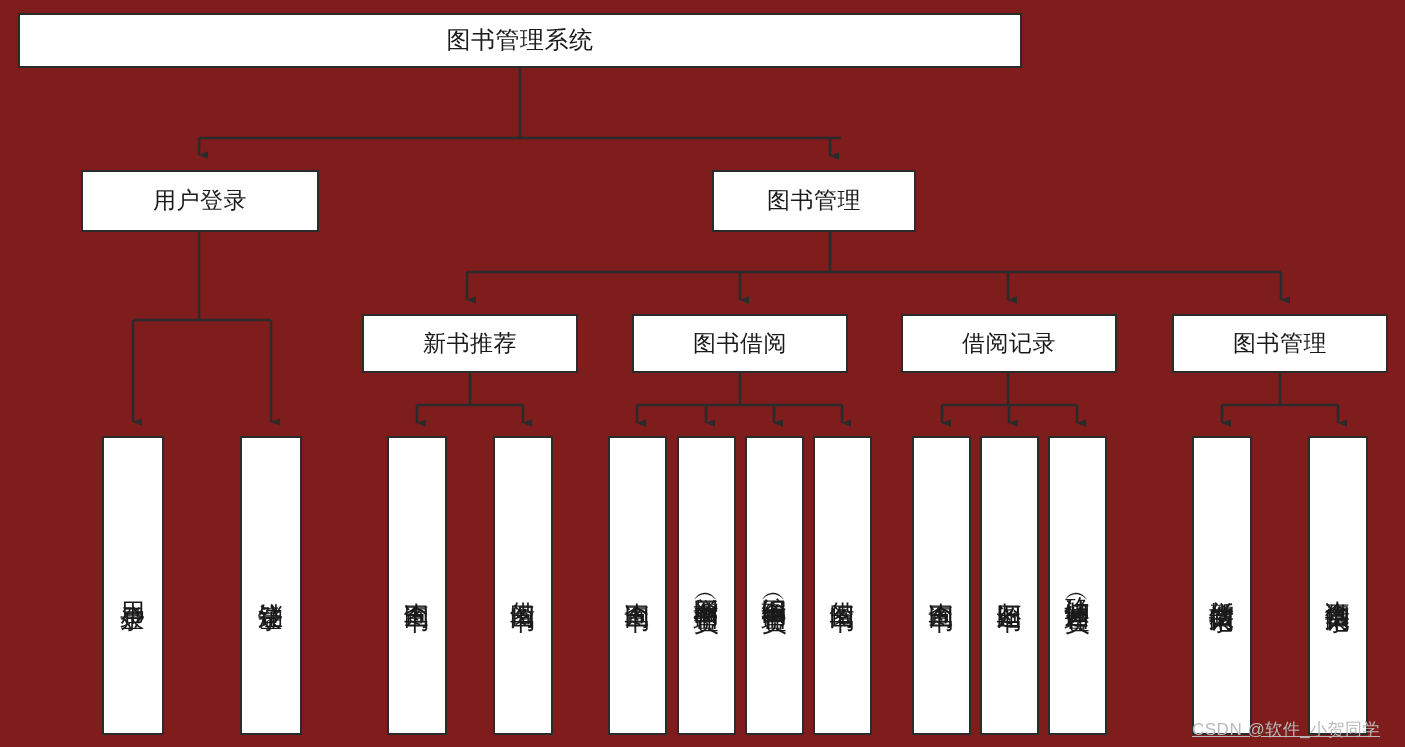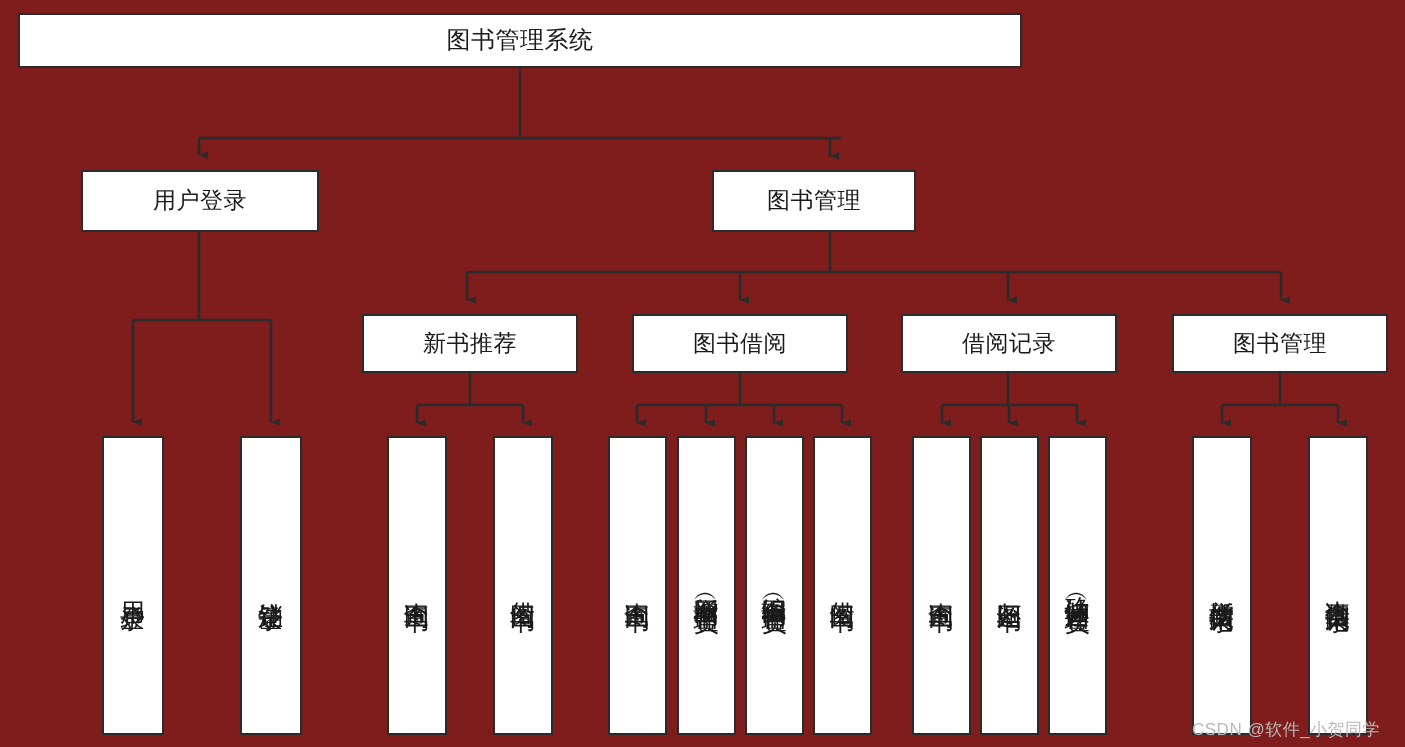--- a/index.html
+++ b/index.html
@@ -193,17 +193,17 @@
   </div>
 
   <div class="node-box leaf" style="left:1192px; top:436px; width:60px; height:299px;">
     <span class="node-label-v">新增借阅记录</span>
   </div>
 
   <div class="node-box leaf" style="left:1308px; top:436px; width:60px; height:299px;">
     <span class="node-label-v">查询借阅记录</span>
   </div>
 
-  <div class="watermark" style="left:1192px; top:718px;">
+  <div class="watermark" style="left:1192px; top:718px;text-decoration:underline;">
     <span>CSDN @软件_小贺同学</span>
   </div>
 
 </div>
 
 </body></html>

